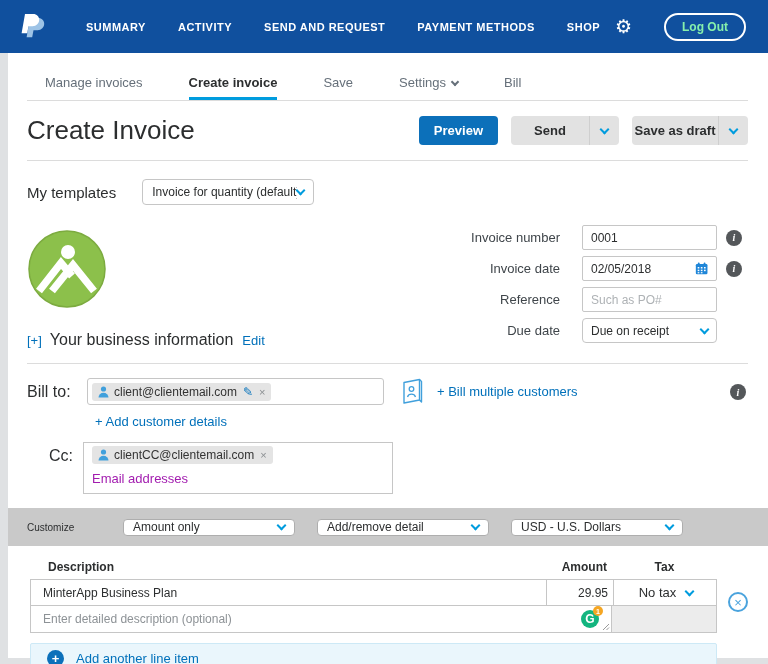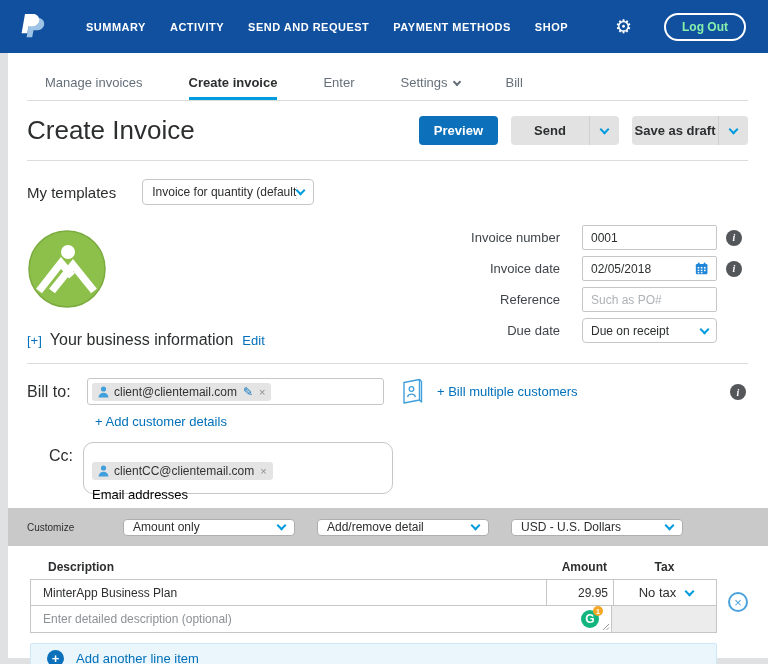--- a/index.html
+++ b/index.html
@@ -2,21 +2,21 @@
 <html><head>
 <meta charset="utf-8">
 <style>
   * { margin:0; padding:0; box-sizing:border-box; }
   html,body { width:768px; height:664px; overflow:hidden; }
   body { background:#dfe1e3; font-family:"Liberation Sans", sans-serif; color:#2c2e2f; }
 
   
   .topnav { height:53px; background:#10509e; display:flex; align-items:center; padding:0 22px 0 20px; }
   .pp-logo { width:26px; height:30px; margin-right:16px; flex:0 0 auto; }
-  .nav-items { display:flex; align-items:flex-end; }
+  .nav-items { display:flex; align-items:flex-end;gap:8px; }
   .nav-item { color:#fff; font-size:11px; font-weight:bold; letter-spacing:.5px; margin-left:24px; cursor:pointer; }
   .nav-spacer { flex:1; }
   .gear { color:#fff; font-size:19px; line-height:1; margin-right:32px; cursor:pointer; }
   .logout { border:2px solid #fff; border-radius:15px; color:#86efac; font-size:12px; font-weight:bold; padding:5px 16px; cursor:pointer; }
 
   
   .page { width:760px; height:605px; margin-left:8px; background:#fff; padding:0 20px 0 19px; position:relative; }
 
   
   .tabs { display:flex; align-items:flex-end; padding-top:22px; border-bottom:1px solid #dcdcdc; }
@@ -71,22 +71,22 @@
   .chip .person-svg { margin-right:5px; }
   .chip-pencil { color:#0070ba; font-size:12px; margin-left:6px; cursor:pointer; }
   .chip-x { color:#8b8f92; font-size:11px; margin-left:6px; cursor:pointer; }
   .book-icon { margin-left:16px; cursor:pointer; }
   .link-blue { color:#0070ba; font-size:13px; cursor:pointer; white-space:nowrap; }
   .bill-multiple { margin-left:12px; }
   .bill-info { position:absolute; right:2px; top:6px; }
   .add-customer { margin:9px 0 0 68px; display:inline-block; }
   .cc-row { display:flex; margin-top:12px; }
   .cc-label { width:46px; text-align:right; font-size:16px; color:#2c2e2f; padding-top:5px; margin-right:10px; }
-  .cc-box { width:310px; height:52px; border:1px solid #c6c6c6; border-radius:10px; padding:19px 8px; }
-  .cc-placeholder { font-size:13px; color:#000000; margin-top:6px; }
+  .cc-box { width:310px; height:52px; border:1px solid #c6c6c6; border-radius:0; padding:3px 8px; }
+  .cc-placeholder { font-size:13px; color:#a21caf; margin-top:6px; }
 
   
   .customize-bar { background:#c9c9c9; height:38px; margin:14px -20px 0 -19px; display:flex; align-items:center; padding-left:19px; }
   .customize-label { font-size:10px; color:#2c2e2f; width:96px; }
   .cust-select { width:172px; height:17px; margin-right:22px; border-color:#aeaeae; }
   .cust-select:last-child { margin-right:0; }
 
   
   .item-table { margin:14px 0 0 3px; width:687px; position:relative; }
   .it-head { display:grid; grid-template-columns:515px 67px 105px; font-size:12px; font-weight:bold; color:#2c2e2f; padding-bottom:5px; }
@@ -132,21 +132,21 @@
   <div class="nav-spacer"></div>
   <span class="gear">⚙</span>
   <span class="logout">Log Out</span>
 </div>
 
 <div class="page">
 
   <div class="tabs">
     <span class="tab">Manage invoices</span>
     <span class="tab active">Create invoice</span>
-    <span class="tab">Enter</span>
+    <span class="tab">Save</span>
     <span class="tab"><span>Settings</span><span class="chev-dark"></span></span>
     <span class="tab">Bill</span>
   </div>
 
   <div class="page-header">
     <div class="page-title">Create Invoice</div>
     <div class="header-buttons">
       <span class="btn-primary">Preview</span>
       <div class="btn-split">
         <span class="btn-split-label lbl-send">Send</span>

